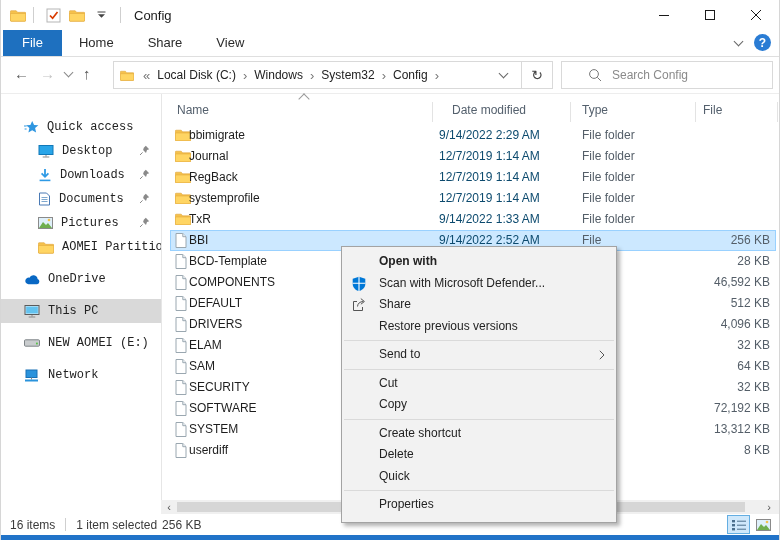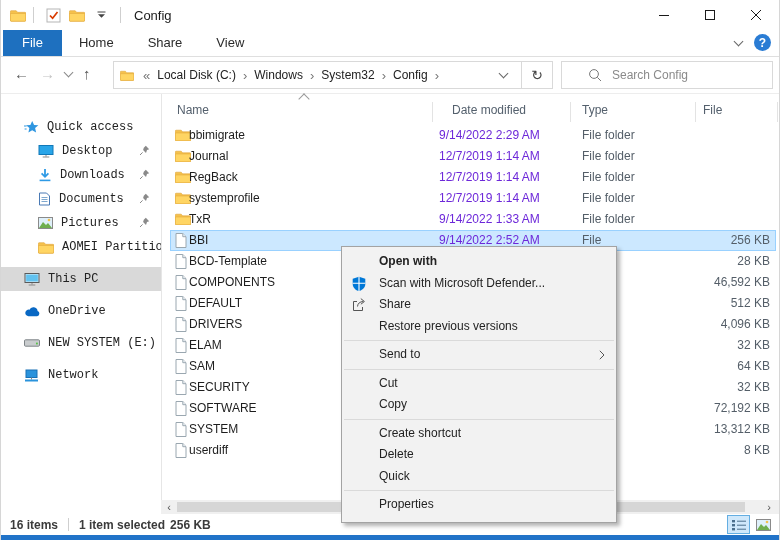--- a/index.html
+++ b/index.html
@@ -55,41 +55,41 @@
   .list-header{position:absolute;top:6px;left:0;right:0;height:24px;color:#54606d;}
   .col-h{position:absolute;top:3px;}
   .h-name{left:15px;}.h-date{left:290px;}.h-type{left:420px;}.h-size{left:541px;}
   .h-sep{position:absolute;top:2px;width:1px;height:20px;background:#e3e3e3;}
   .sort-caret{position:absolute;left:138px;top:-5px;width:7px;height:7px;border-left:1px solid #9a9a9a;border-top:1px solid #9a9a9a;transform:rotate(45deg);}
   .rows{position:absolute;top:31px;left:0;right:0;}
   .row{position:relative;height:21px;line-height:21px;width:606px;margin-left:8px;}
   .row.selected{background:var(--selection-fill,#cce8ff);box-shadow:inset 0 0 0 1px var(--selection-border,#99d1ff);text-decoration:underline;}
   .c-name{position:absolute;left:19px;color:#1d1d1d;white-space:nowrap;}
   .row-icon{position:absolute;left:5px;top:3px;}
-  .c-date{position:absolute;left:269px;color:#6d28d9;white-space:nowrap;}
+  .c-date{position:absolute;left:269px;color:#0c4a6e;white-space:nowrap;}
   .c-type{position:absolute;left:412px;color:#545e68;white-space:nowrap;}
   .c-size{position:absolute;left:470px;width:130px;text-align:right;color:#545e68;white-space:nowrap;}
 
   
   .ctx-menu{position:absolute;left:340px;top:246px;width:276px;z-index:50;background:#f2f2f2;
     border:1px solid #a3a3a3;box-shadow:3px 3px 4px rgba(0,0,0,.3);padding:4px 0 6px;box-sizing:border-box;}
   .ctx-item{position:relative;height:21.5px;line-height:21.5px;padding-left:37px;color:#232323;}
   .ctx-item.bold{font-weight:bold;}
   .ctx-item.sep{height:1px;background:#dadada;margin:3px 2px;padding:0;line-height:0;}
   .ctx-icon{position:absolute;left:9px;top:3px;}
   .ctx-sub{position:absolute;right:11px;top:6px;}
 
   
   .hscroll{position:absolute;top:500px;left:160px;right:0;height:14px;background:#f0f0f0;}
   .hs-arrow{position:absolute;top:0;width:16px;height:14px;display:flex;align-items:center;justify-content:center;color:#555;font-size:11px;}
   .hs-left{left:0;} .hs-right{right:2px;}
   .hs-thumb{position:absolute;left:16px;top:2px;width:568px;height:10px;background:#d6d6d6;}
 
   
-  .statusbar{position:absolute;top:514px;left:0;right:0;height:21px;display:flex;align-items:center;color:#3b3b3b;font-weight:bold;}
+  .statusbar{position:absolute;top:514px;left:0;right:0;height:21px;display:flex;align-items:center;color:#3b3b3b;}
   .sb-count{margin-left:9px;}
   .status-div{width:1px;height:13px;background:#cfcfcf;margin:0 10px;}
   .sb-size{margin-left:5px;}
   .view-btns{position:absolute;right:4px;top:1px;display:flex;gap:2px;}
   .vb{width:23px;height:19px;display:flex;align-items:center;justify-content:center;}
   .vb.active{background:#cfe8fb;box-shadow:inset 0 0 0 1px #64aee2;}
 
   .taskstrip{position:absolute;bottom:0;left:0;right:0;height:5px;background:var(--taskbar,#2173c8);}
 </style>
 </head>
@@ -267,46 +267,46 @@
       </div>
       <div class="sb-item lvl2">
         <span class="sb-icon">
           <svg width="16" height="14" viewBox="0 0 16 13">
               <path d="M1 2.2h5.2l1.4 1.6H15a.8.8 0 0 1 .8.8v7.2a.9.9 0 0 1-.9.9H1.2a.9.9 0 0 1-.9-.9V3a.8.8 0 0 1 .7-.8z" fill="#f5c14c" stroke="#dfa43a" stroke-width=".6"></path>
               <path d="M.4 5h15.3v6.8a.9.9 0 0 1-.9.9H1.3a.9.9 0 0 1-.9-.9z" fill="#ffd563" stroke="#dfa43a" stroke-width=".5"></path>
             </svg>
         </span>
         <span>AOMEI Partition Ass</span>
       </div>
+      <div class="sb-item lvl1 sb-gap">
+        <span class="sb-icon">
+          <svg width="16" height="11" viewBox="0 0 16 11">
+              <path d="M4.5 10.2a3.3 3.3 0 1 1 .9-6.5A4.3 4.3 0 0 1 13.6 5a2.7 2.7 0 0 1-.5 5.2z" fill="#0968c4"></path>
+            </svg>
+        </span>
+        <span>OneDrive</span>
+      </div>
       <div class="sb-item lvl1 sb-gap selected">
         <span class="sb-icon">
           <svg width="16" height="14" viewBox="0 0 16 14">
               <rect x="1" y="1.5" width="14" height="9" fill="#bfe6f8" stroke="#5a5a5a"></rect>
               <rect x="2.2" y="2.7" width="11.6" height="6.6" fill="#62c2ef"></rect>
               <path d="M8 11v1.6M4.7 13h6.6" stroke="#8a8a8a"></path>
             </svg>
         </span>
         <span>This PC</span>
       </div>
       <div class="sb-item lvl1 sb-gap">
         <span class="sb-icon">
-          <svg width="16" height="11" viewBox="0 0 16 11">
-              <path d="M4.5 10.2a3.3 3.3 0 1 1 .9-6.5A4.3 4.3 0 0 1 13.6 5a2.7 2.7 0 0 1-.5 5.2z" fill="#0968c4"></path>
-            </svg>
-        </span>
-        <span>OneDrive</span>
-      </div>
-      <div class="sb-item lvl1 sb-gap">
-        <span class="sb-icon">
           <svg width="16" height="8" viewBox="0 0 16 8">
               <rect x=".5" y=".8" width="15" height="6.4" rx="1" fill="#c9ccce" stroke="#7e8487"></rect>
               <rect x="12" y="3.6" width="1.8" height="1.8" fill="#58c24a"></rect>
             </svg>
         </span>
-        <span>NEW SYSTEM (E:)</span>
+        <span>NEW AOMEI (E:)</span>
       </div>
       <div class="sb-item lvl1 sb-gap">
         <span class="sb-icon">
           <svg width="16" height="13" viewBox="0 0 16 13">
               <rect x="2" y="1" width="11" height="7.5" fill="#2a93dc" stroke="#1871b5"></rect>
               <path d="M7.5 8.5v2" stroke="#8a8a8a"></path>
               <rect x="1" y="10.5" width="13" height="2" fill="#2a93dc"></rect>
             </svg>
         </span>
         <span>Network</span>

